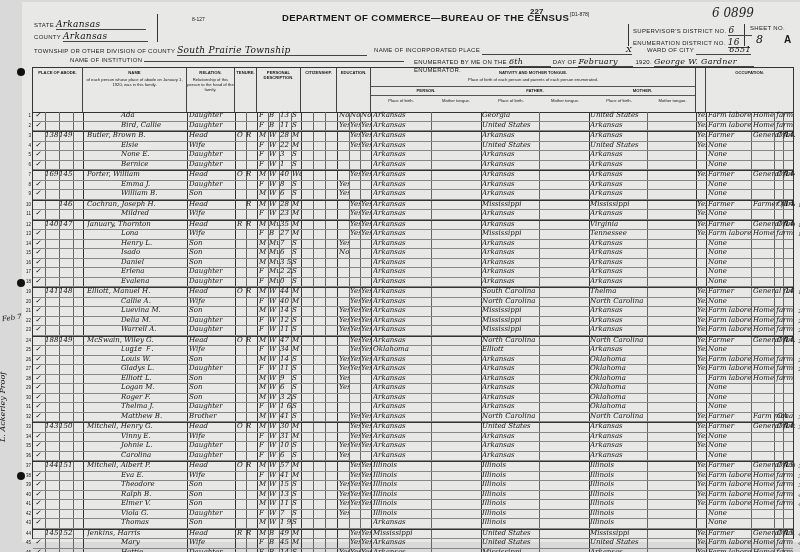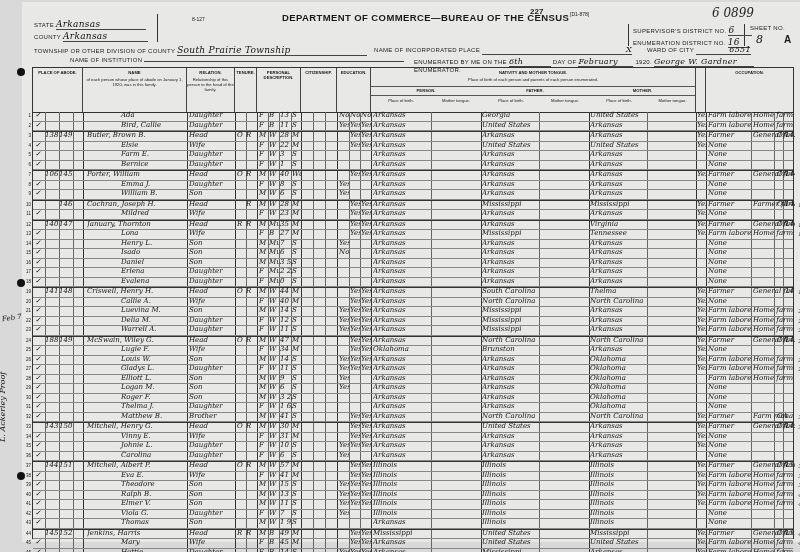--- a/index.html
+++ b/index.html
@@ -370,21 +370,21 @@
           <div class="vline thick" style="left: 448px;"></div>
           <div class="vline" style="left: 506px;"></div>
           <div class="vline thick" style="left: 556px;"></div>
           <div class="vline" style="left: 614px;"></div>
           <div class="vline thick" style="left: 663px;"></div>
           <div class="vline thick" style="left: 673px;"></div>
           <div class="vline" style="left: 718px;"></div>
           <div class="vline" style="left: 741px;"></div>
           <div class="vline" style="left: 750px;"></div>
           <span class="cell hw" style="left: 2px; width: 10px; font-size: 7px;">✓</span>
-          <span class="cell hw" style="left: 54px; width: 100px; padding-left: 34px;">Farm E.</span>
+          <span class="cell hw" style="left: 54px; width: 100px; padding-left: 34px;">None E.</span>
           <span class="cell hw" style="left: 156px; width: 46px;">Daughter</span>
           <span class="cell hw" style="left: 226px; width: 9px;">F</span>
           <span class="cell hw" style="left: 236px; width: 10px;">W</span>
           <span class="cell hw" style="left: 247px; width: 12px;">3</span>
           <span class="cell hw" style="left: 259px; width: 9px;">S</span>
           <span class="cell hw" style="left: 340px; width: 58px;">Arkansas</span>
           <span class="cell hw" style="left: 449px; width: 58px;">Arkansas</span>
           <span class="cell hw" style="left: 557px; width: 58px;">Arkansas</span>
           <span class="cell hw" style="left: 675px; width: 44px;">None</span>
         </div>
@@ -453,21 +453,21 @@
           <div class="vline" style="left: 398px;"></div>
           <div class="vline thick" style="left: 448px;"></div>
           <div class="vline" style="left: 506px;"></div>
           <div class="vline thick" style="left: 556px;"></div>
           <div class="vline" style="left: 614px;"></div>
           <div class="vline thick" style="left: 663px;"></div>
           <div class="vline thick" style="left: 673px;"></div>
           <div class="vline" style="left: 718px;"></div>
           <div class="vline" style="left: 741px;"></div>
           <div class="vline" style="left: 750px;"></div>
-          <span class="cell hw" style="left: 12px; width: 14px;">106</span>
+          <span class="cell hw" style="left: 12px; width: 14px;">169</span>
           <span class="cell hw" style="left: 26px; width: 14px;">145</span>
           <span class="cell hw" style="left: 54px; width: 100px;">Porter, William</span>
           <span class="cell hw" style="left: 156px; width: 46px;">Head</span>
           <span class="cell hw" style="left: 204px; width: 9px;">O</span>
           <span class="cell hw" style="left: 213px; width: 9px;">R</span>
           <span class="cell hw" style="left: 226px; width: 9px;">M</span>
           <span class="cell hw" style="left: 236px; width: 10px;">W</span>
           <span class="cell hw" style="left: 247px; width: 12px;">40</span>
           <span class="cell hw" style="left: 259px; width: 9px;">Wd</span>
           <span class="cell hw" style="left: 317px; width: 10px;">Yes</span>
@@ -998,21 +998,21 @@
           <div class="vline" style="left: 506px;"></div>
           <div class="vline thick" style="left: 556px;"></div>
           <div class="vline" style="left: 614px;"></div>
           <div class="vline thick" style="left: 663px;"></div>
           <div class="vline thick" style="left: 673px;"></div>
           <div class="vline" style="left: 718px;"></div>
           <div class="vline" style="left: 741px;"></div>
           <div class="vline" style="left: 750px;"></div>
           <span class="cell hw" style="left: 12px; width: 14px;">141</span>
           <span class="cell hw" style="left: 26px; width: 14px;">148</span>
-          <span class="cell hw" style="left: 54px; width: 100px;">Criswell, Henry H.</span>
+          <span class="cell hw" style="left: 54px; width: 100px;">Elliott, Manuel H.</span>
           <span class="cell hw" style="left: 156px; width: 46px;">Head</span>
           <span class="cell hw" style="left: 204px; width: 9px;">O</span>
           <span class="cell hw" style="left: 213px; width: 9px;">R</span>
           <span class="cell hw" style="left: 226px; width: 9px;">M</span>
           <span class="cell hw" style="left: 236px; width: 10px;">W</span>
           <span class="cell hw" style="left: 247px; width: 12px;">44</span>
           <span class="cell hw" style="left: 259px; width: 9px;">M</span>
           <span class="cell hw" style="left: 317px; width: 10px;">Yes</span>
           <span class="cell hw" style="left: 328px; width: 10px;">Yes</span>
           <span class="cell hw" style="left: 340px; width: 58px;">Arkansas</span>
@@ -1289,30 +1289,30 @@
           <div class="vline thick" style="left: 448px;"></div>
           <div class="vline" style="left: 506px;"></div>
           <div class="vline thick" style="left: 556px;"></div>
           <div class="vline" style="left: 614px;"></div>
           <div class="vline thick" style="left: 663px;"></div>
           <div class="vline thick" style="left: 673px;"></div>
           <div class="vline" style="left: 718px;"></div>
           <div class="vline" style="left: 741px;"></div>
           <div class="vline" style="left: 750px;"></div>
           <span class="cell hw" style="left: 2px; width: 10px; font-size: 7px;">✓</span>
-          <span class="cell hw" style="left: 54px; width: 100px; padding-left: 34px;">Lugie F.</span>
+          <span class="cell hw" style="left: 54px; width: 100px; padding-left: 34px; font-family: Liberation Mono, monospace;">Lugie F.</span>
           <span class="cell hw" style="left: 156px; width: 46px;">Wife</span>
           <span class="cell hw" style="left: 226px; width: 9px;">F</span>
           <span class="cell hw" style="left: 236px; width: 10px;">W</span>
           <span class="cell hw" style="left: 247px; width: 12px;">34</span>
           <span class="cell hw" style="left: 259px; width: 9px;">M</span>
           <span class="cell hw" style="left: 317px; width: 10px;">Yes</span>
           <span class="cell hw" style="left: 328px; width: 10px;">Yes</span>
           <span class="cell hw" style="left: 340px; width: 58px;">Oklahoma</span>
-          <span class="cell hw" style="left: 449px; width: 58px;">Brunston</span>
+          <span class="cell hw" style="left: 449px; width: 58px;">Elliott</span>
           <span class="cell hw" style="left: 557px; width: 58px;">Arkansas</span>
           <span class="cell hw" style="left: 664px; width: 9px;">Yes</span>
           <span class="cell hw" style="left: 675px; width: 44px;">None</span>
         </div>
         <div class="row">
           <span class="rownum">26</span>
           <div class="vline" style="left: 12px;"></div>
           <div class="vline" style="left: 26px;"></div>
           <div class="vline" style="left: 40px;"></div>
           <div class="vline thick" style="left: 50px;"></div>

